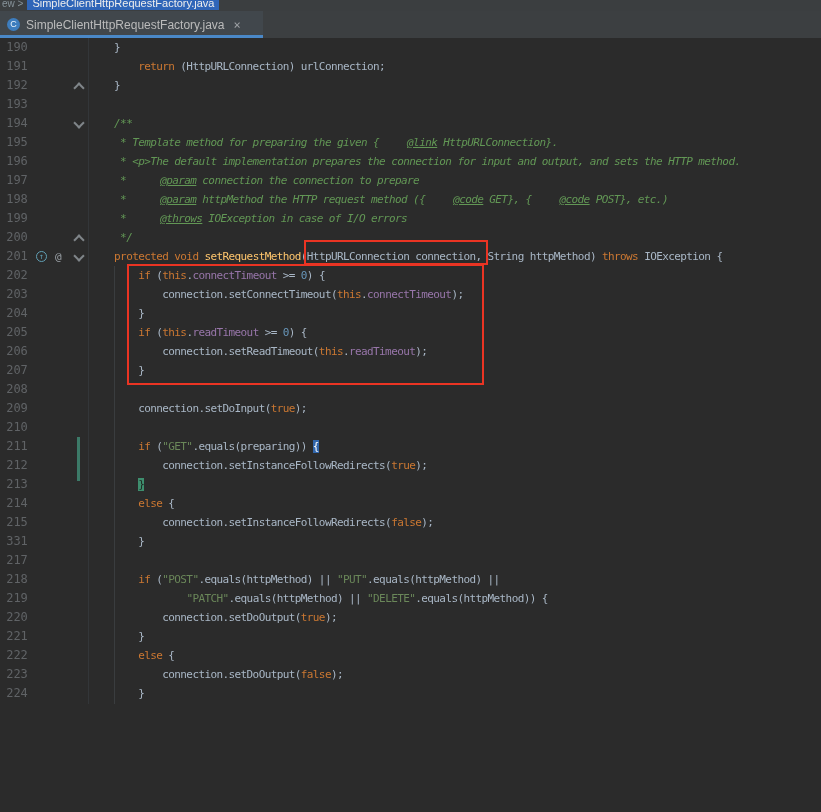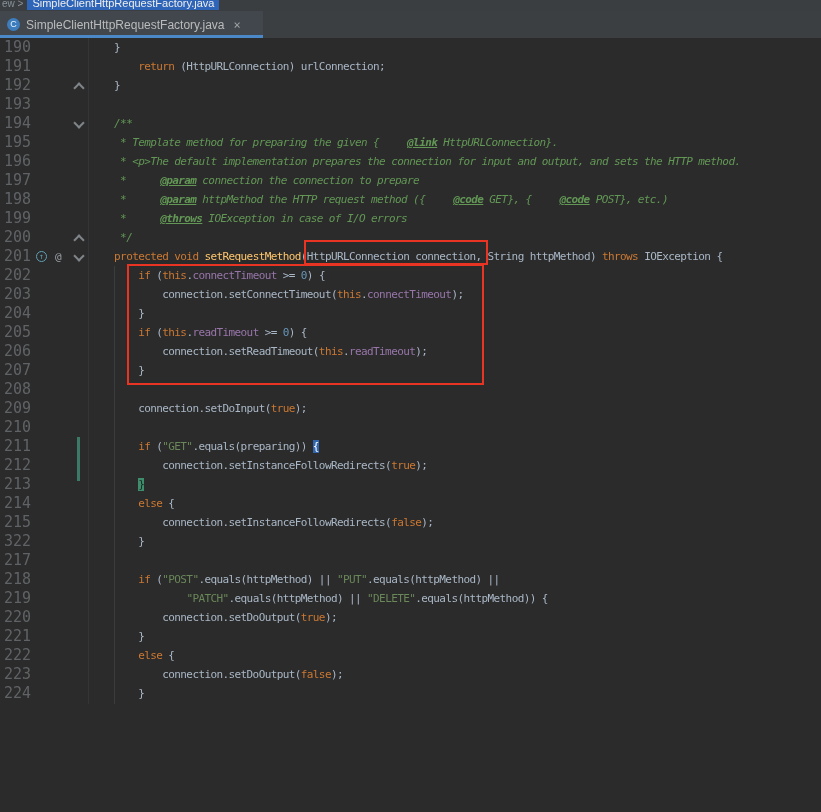--- a/index.html
+++ b/index.html
@@ -26,41 +26,41 @@
   .tab-close { color:#9FA2A6; margin-left:9px; font-size:12px; line-height:12px; cursor:pointer; }
 
   
   .editor { position:absolute; top:38px; left:0; width:821px; height:774px; overflow:hidden; background:#2B2B2B; }
   .gutter-sep { position:absolute; left:88px; top:0; bottom:0; width:1px; background:#333639; }
   .iguide { position:absolute; left:114px; top:228px; height:475px; width:1px; background:#3A3D3F; }
   .vcs-bar { position:absolute; left:77px; width:3px; }
 
   .row { position:relative; height:19px; display:flex; }
   .gutter { width:88px; flex:none; position:relative; }
-  .lnum { position:absolute; left:4px; top:0; width:26px; text-align:left;
-          font-size:15px; line-height:19px; color:#606366; }
+  .lnum { position:absolute; left:4px; top:0; width:26px; text-align:center;
+          font-size:12px; line-height:19px; color:#606366; }
   .fold { position:absolute; right:5px; width:6px; height:6px;
           border-right:2px solid #7F8589; border-bottom:2px solid #7F8589; }
   .fold.down { top:5px; transform:rotate(45deg); }
   .fold.up   { top:8px; transform:rotate(-135deg); }
   .mk-override { position:absolute; left:36px; top:4px; width:11px; height:11px; box-sizing:border-box;
                  border:1px solid #61A0B5; border-radius:50%; color:#61A0B5;
                  font-size:8px; line-height:9px; text-align:center; }
   .mk-ann { position:absolute; left:55px; top:3px; color:#9AA0A6; font-size:11px; line-height:13px; }
 
   .code { white-space:pre; font-size:11px; letter-spacing:-0.6px; line-height:19px;
           padding-left:2px; color:#A9B7C6; }
   .tok-p { color:#A9B7C6; }
   .tok-k { color:#CC7832; font-weight:normal;margin-top:29px; }
   .tok-m { color:#FFC66D; }
   .tok-f { color:#9876AA; }
   .tok-n { color:#6897BB; }
   .tok-s { color:#6A8759; }
   .tok-c { color:#629755; font-style:italic; }
-  .tok-t { color:#629755; font-style:italic; font-weight:bold; text-decoration:underline;padding-left:28px; }
+  .tok-t { color:#629755; font-style:italic; font-weight:normal; text-decoration:underline;padding-left:28px; }
   .tok-cb { color:#FFFFFF; background:#3166AC; }
   .tok-mb { color:#1E2B24; background:#3E8E6E; }
 
   
   .ann-layer { position:absolute; inset:0; pointer-events:none; }
   .ann-box { position:absolute; border:2px solid #EA3423; box-sizing:border-box; }
 </style>
 </head>
 <body>
 
@@ -244,21 +244,21 @@
           <div class="code"><span class="tok-p">        </span><span class="tok-k">else</span><span class="tok-p"> {</span></div>
         </div>
         <div class="row">
           <div class="gutter">
             <span class="lnum">215</span>
           </div>
           <div class="code"><span class="tok-p">            connection.setInstanceFollowRedirects(</span><span class="tok-k">false</span><span class="tok-p">);</span></div>
         </div>
         <div class="row">
           <div class="gutter">
-            <span class="lnum">322</span>
+            <span class="lnum">331</span>
           </div>
           <div class="code"><span class="tok-p">        }</span></div>
         </div>
         <div class="row">
           <div class="gutter">
             <span class="lnum">217</span>
           </div>
           <div class="code"></div>
         </div>
         <div class="row">

